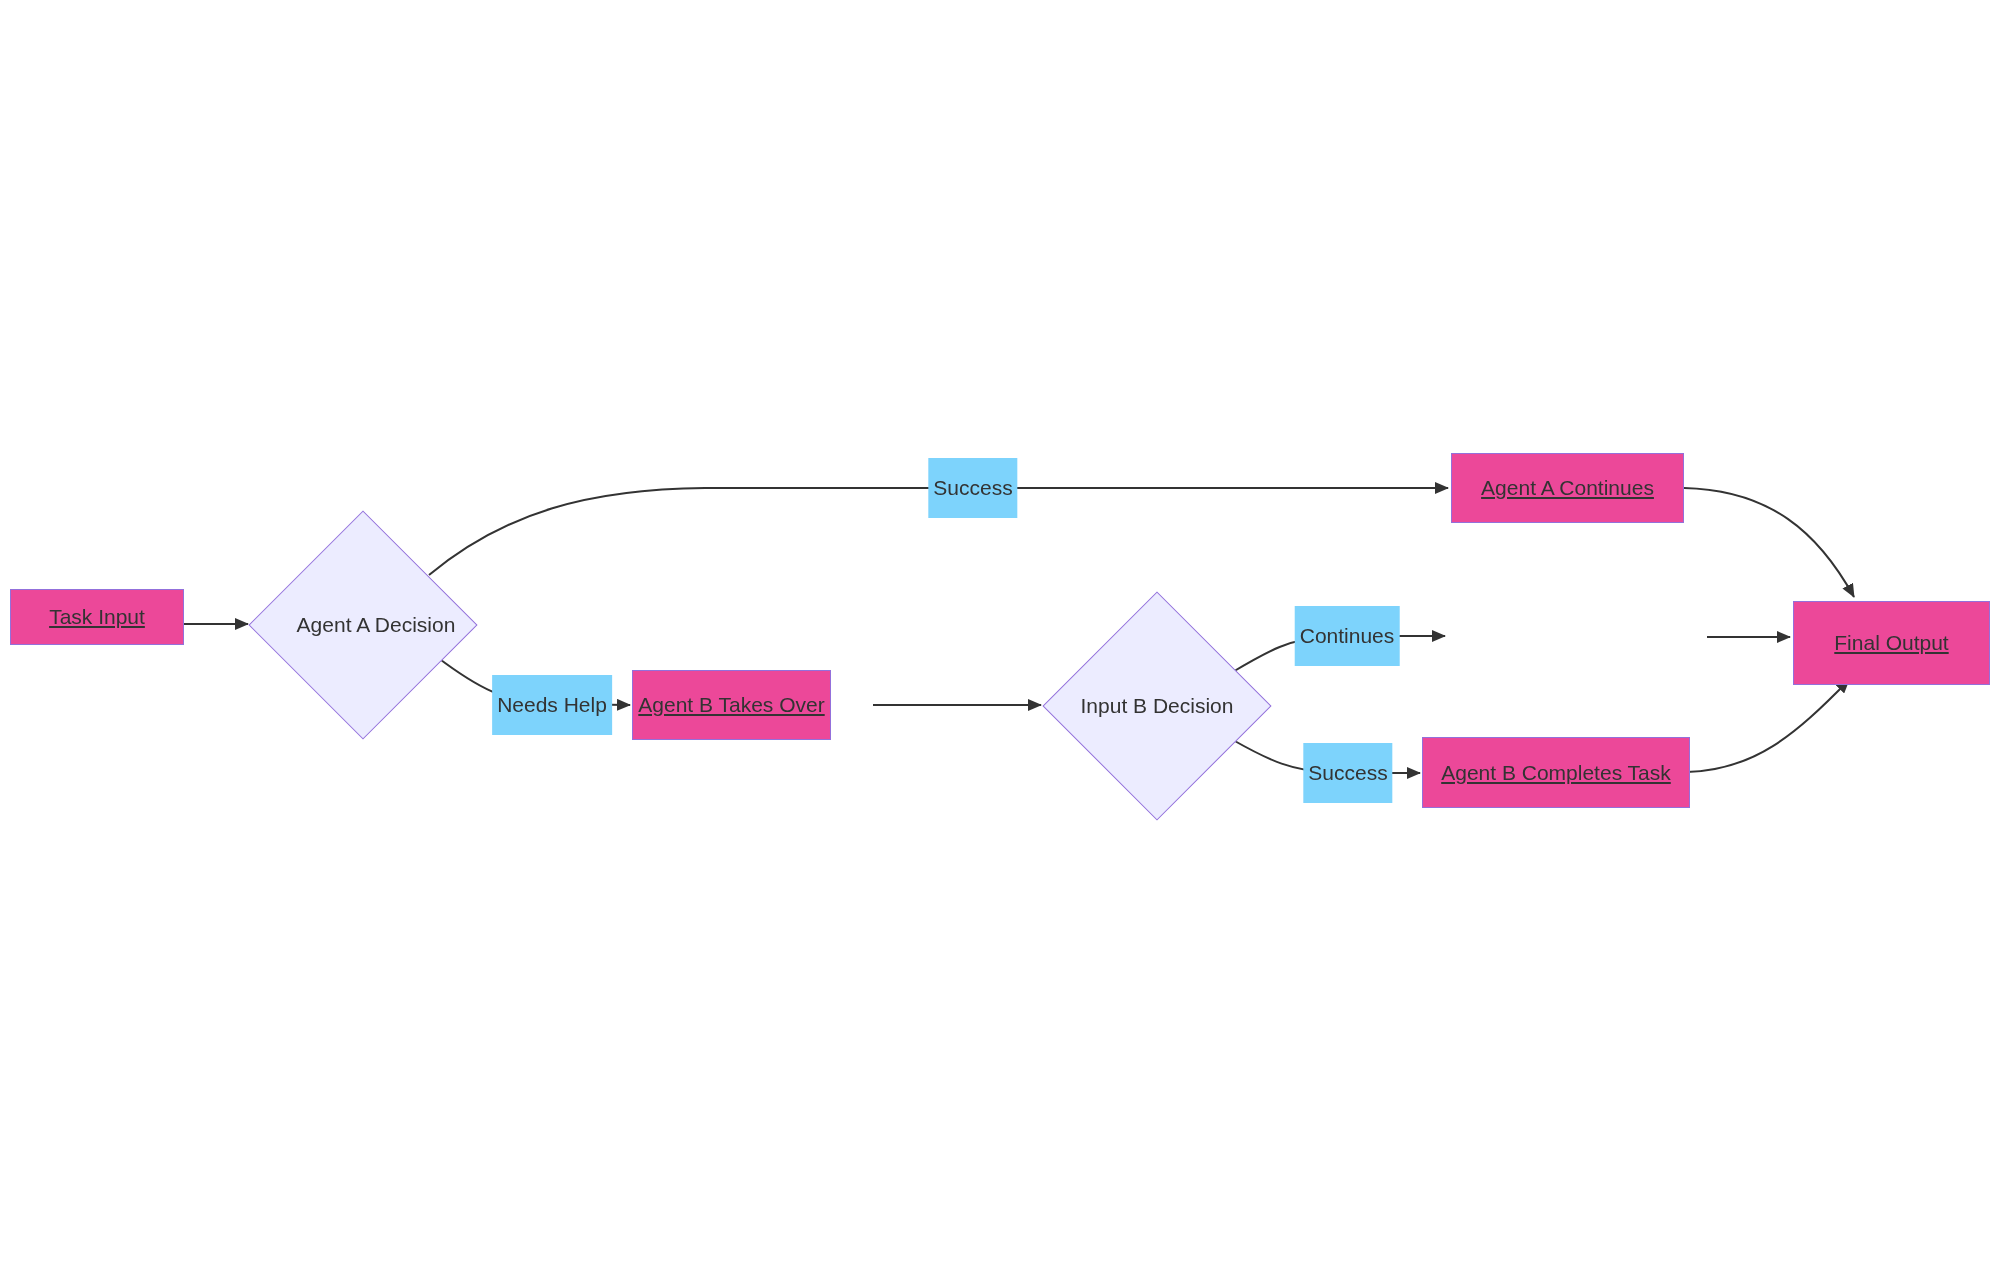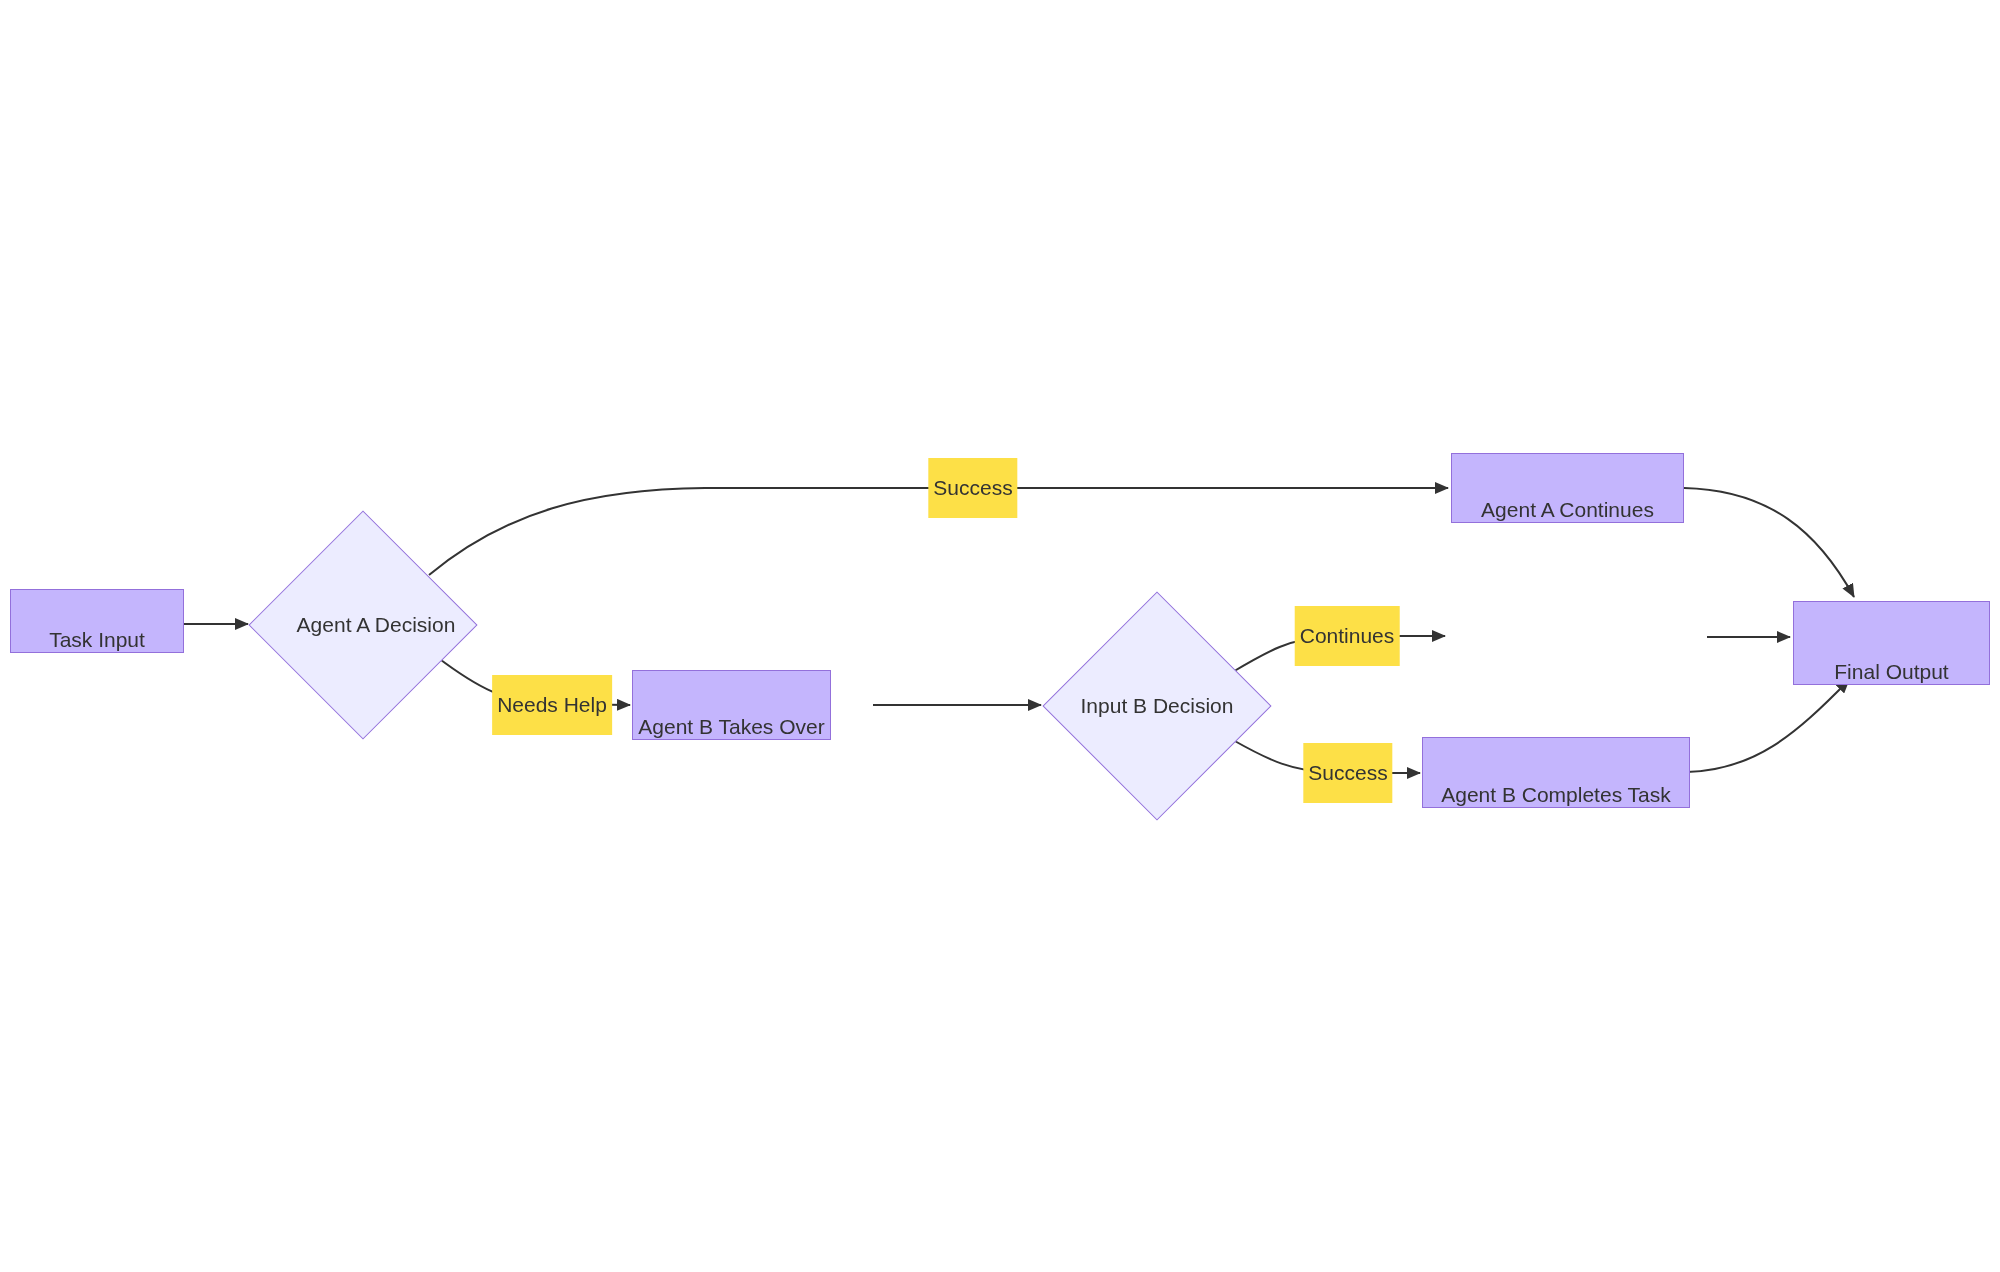--- a/index.html
+++ b/index.html
@@ -10,47 +10,48 @@
     font-family:"Liberation Sans","DejaVu Sans",sans-serif;
     font-size:21px;
     color:#333333;
     overflow:hidden;
   }
   svg.edge-layer { position:absolute; left:0; top:0; z-index:1; }
   .edge-path { fill:none; stroke:#333333; stroke-width:2px; }
 
   .node {
     position:absolute;
-    background:#c4b5fd;
+    background:#ec4899;
     border:1.5px solid #9370DB;
-    display:flex; align-items:flex-end; justify-content:center;
+    display:flex; align-items:center; justify-content:center;
     text-align:center;
     z-index:2;
     box-sizing:border-box;
+    text-decoration:underline;
   }
   .diamond {
     position:absolute;
     background:#ECECFF;
     border:1.5px solid #9370DB;
     transform:rotate(45deg);
     z-index:2;
     box-sizing:border-box;
   }
   .diamond-label {
     position:absolute;
     z-index:3;
     transform:translate(-50%,-50%);
     white-space:nowrap;
     text-align:center;
   }
   .edge-label {
     position:absolute;
     z-index:4;
     transform:translate(-50%,-50%);
-    background:#fde047;
+    background:#7dd3fc;
     padding:18px 5px;
     white-space:nowrap;
     text-align:center;
   }
 </style>
 </head>
 <body>
 
 <div class="canvas">
 
@@ -73,21 +74,21 @@
 
     <path class="edge-path" marker-end="url(#arrow)" d="M 1233 740 C 1270 761, 1292 771, 1334 773 L 1420 773"></path>
 
     <path class="edge-path" marker-end="url(#arrow)" d="M 1684 488 C 1770 490, 1818 532, 1854 597"></path>
 
     <path class="edge-path" marker-end="url(#arrow)" d="M 1707 637 L 1790 637"></path>
 
     <path class="edge-path" marker-end="url(#arrow)" d="M 1687 772 C 1755 770, 1795 735, 1849 680"></path>
   </svg>
 
-  <div class="node" style="left:10px; top:589px; width:174px; height:64px;">
+  <div class="node" style="left:10px; top:589px; width:174px; height:56px;">
     <span>Task Input</span>
   </div>
 
   <div class="node" style="left:1451px; top:453px; width:233px; height:70px;">
     <span>Agent A Continues</span>
   </div>
 
   <div class="node" style="left:632px; top:670px; width:199px; height:70px;">
     <span>Agent B Takes Over</span>
   </div>

